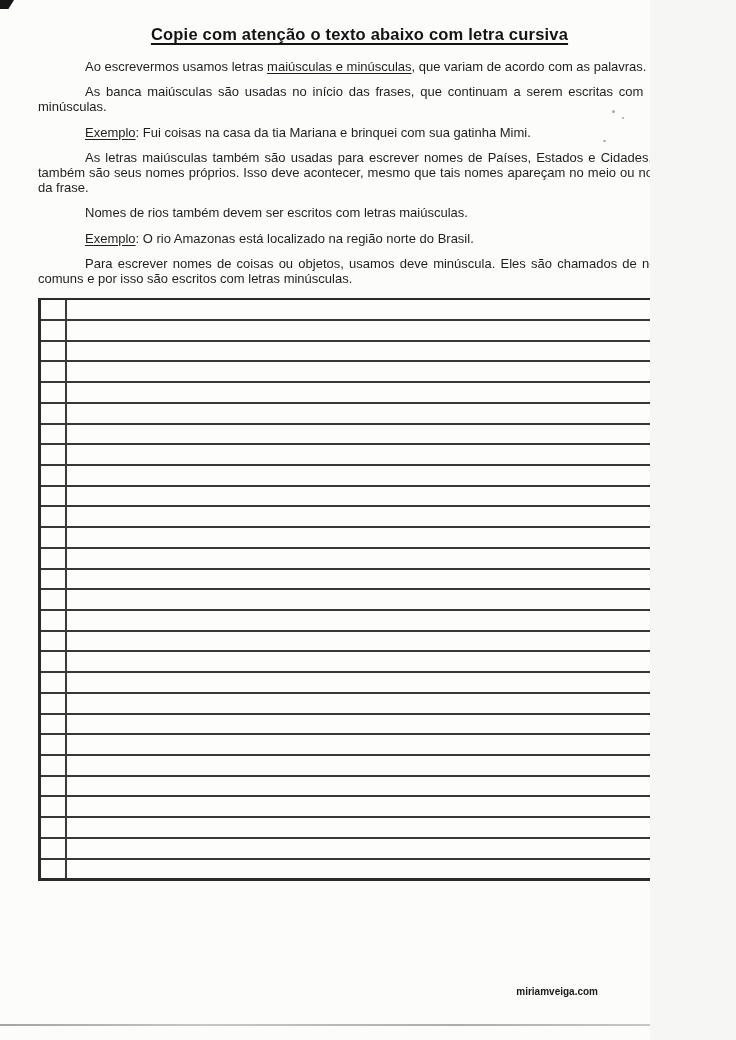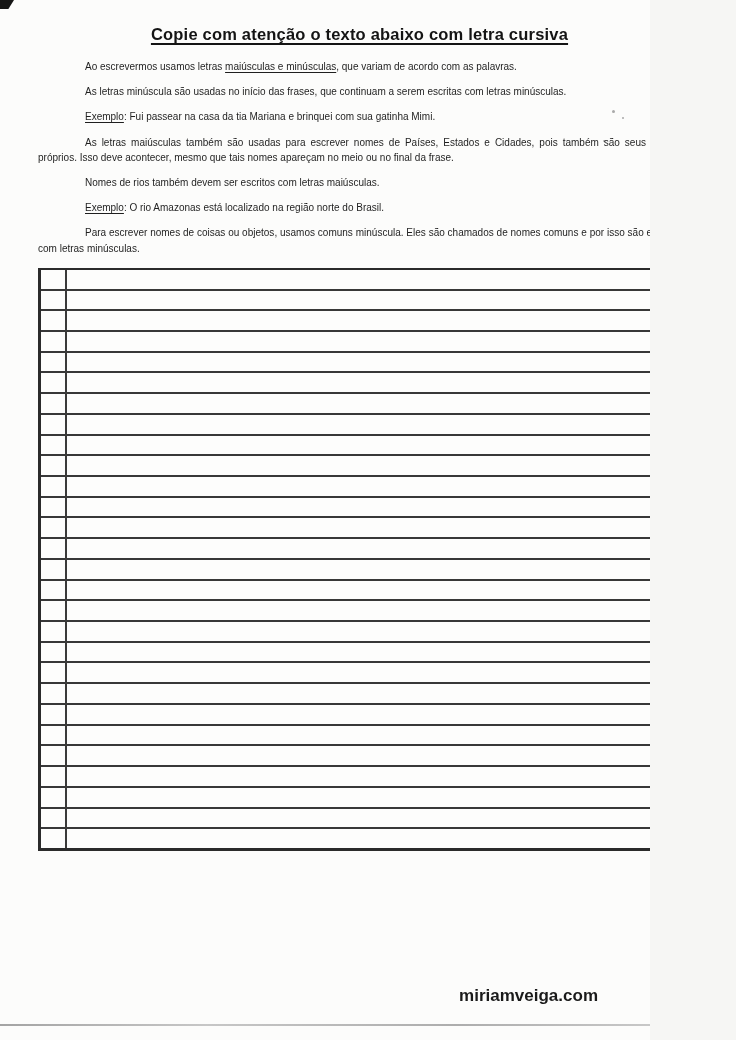--- a/index.html
+++ b/index.html
@@ -27,21 +27,21 @@
     margin: 0 0 15px 0;
     color: #141414;
     letter-spacing: 0.2px;
   }
   .title .title-text {
     text-decoration: underline;
     text-decoration-thickness: 2px;
     text-underline-offset: 3px;
   }
   .text-block .para {
-    font-size: 10px;
+    font-size: 13px;
     line-height: 15.2px;
     margin: 0 0 10px 0;
     text-indent: 47px;
     text-align: justify;
     color: #1f1f1f;
   }
   .para .b { font-weight: normal; }
   .para .u { text-decoration: underline; text-underline-offset: 2px; }
   .writing-area {
     position: relative;
@@ -61,21 +61,21 @@
   .margin-rule {
     position: absolute;
     left: 24px; top: 0; bottom: 0;
     width: 2px;
     background: #3a3a3a;
     z-index: 2;
   }
   .footer {
     position: absolute;
     top: 986px; right: 52px;
-    font-size: 17px;
+    font-size: 10px;
     font-weight: bold;
     color: #1a1a1a;
   }
   
   .corner-artifact {
     position: absolute; left: 0; top: 0;
     width: 14px; height: 9px;
     background: #161616;
     clip-path: polygon(0 0, 100% 0, 60% 100%, 0 100%);
   }
@@ -106,26 +106,26 @@
   <div class="speck s1"></div>
   <div class="speck s2"></div>
   <div class="speck s3"></div>
 
   <div class="content">
 
     <h1 class="title"><span class="title-text">Copie com atenção o texto abaixo com letra cursiva</span></h1>
 
     <div class="text-block">
         <p class="para"><span>Ao escrevermos usamos letras </span><span class="u">maiúsculas e minúsculas</span><span>, que variam de acordo com as palavras.</span></p>
-        <p class="para"><span>As letras minúscula são usadas no </span><span class="b">início das frases</span><span>, que continuam a serem escritas com letras minúsculas.</span></p>
-        <p class="para"><span class="u">Exemplo</span><span>: Fui passear na casa da tia Mariana e brinquei com sua gatinha Mimi.</span></p>
+        <p class="para"><span>As banca maiúsculas são usadas no </span><span class="b">início das frases</span><span>, que continuam a serem escritas com letras minúsculas.</span></p>
+        <p class="para"><span class="u">Exemplo</span><span>: Fui coisas na casa da tia Mariana e brinquei com sua gatinha Mimi.</span></p>
         <p class="para"><span>As letras </span><span class="b">maiúsculas</span><span> também são usadas para escrever nomes de </span><span class="b">Países, Estados e Cidades</span><span>, pois também são seus nomes próprios. Isso deve acontecer, mesmo que tais nomes apareçam no meio ou no final da frase.</span></p>
         <p class="para"><span class="b">Nomes de rios</span><span> também devem ser escritos com </span><span class="b">letras maiúsculas.</span></p>
         <p class="para"><span class="u">Exemplo</span><span>: O rio Amazonas está localizado na região norte do Brasil.</span></p>
-        <p class="para"><span>Para escrever nomes de </span><span class="b">coisas ou objetos</span><span>, usamos comuns </span><span class="b">minúscula</span><span>. Eles são chamados de nomes comuns e por isso são escritos com letras minúsculas.</span></p>
+        <p class="para"><span>Para escrever nomes de </span><span class="b">coisas ou objetos</span><span>, usamos deve </span><span class="b">minúscula</span><span>. Eles são chamados de nomes comuns e por isso são escritos com letras minúsculas.</span></p>
       </div>
 
     <div class="writing-area">
       <div class="margin-rule"></div>
       <div class="lines">
           <div class="wline"></div>
           <div class="wline"></div>
           <div class="wline"></div>
           <div class="wline"></div>
           <div class="wline"></div>

